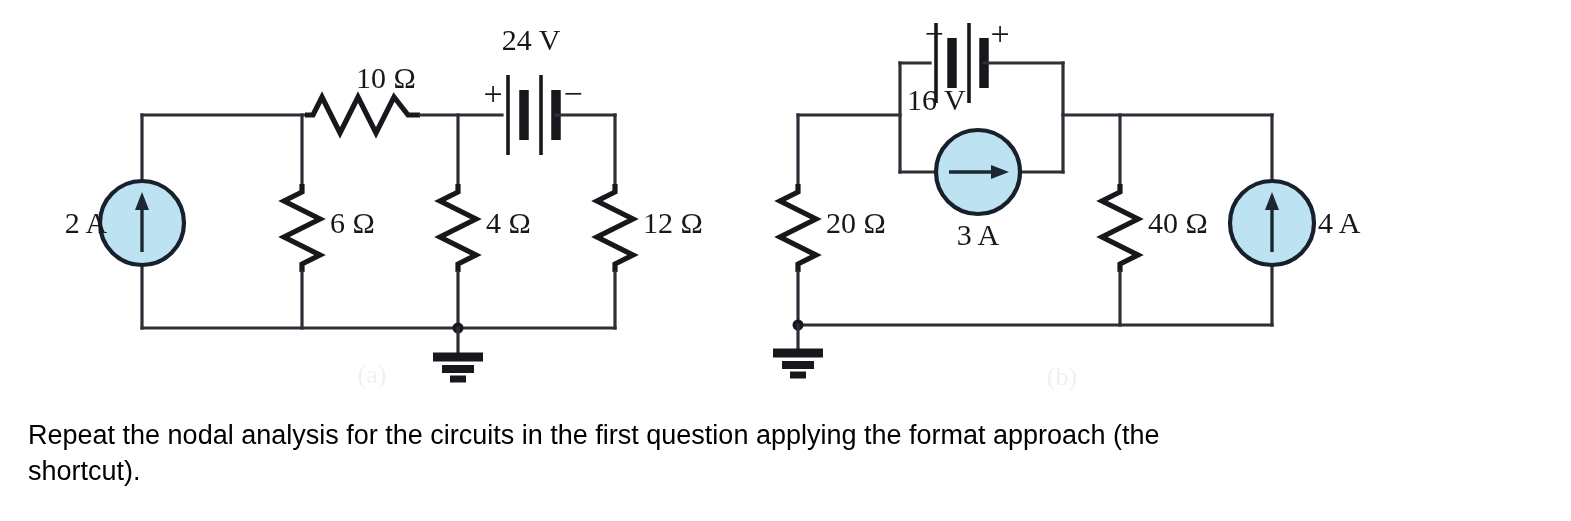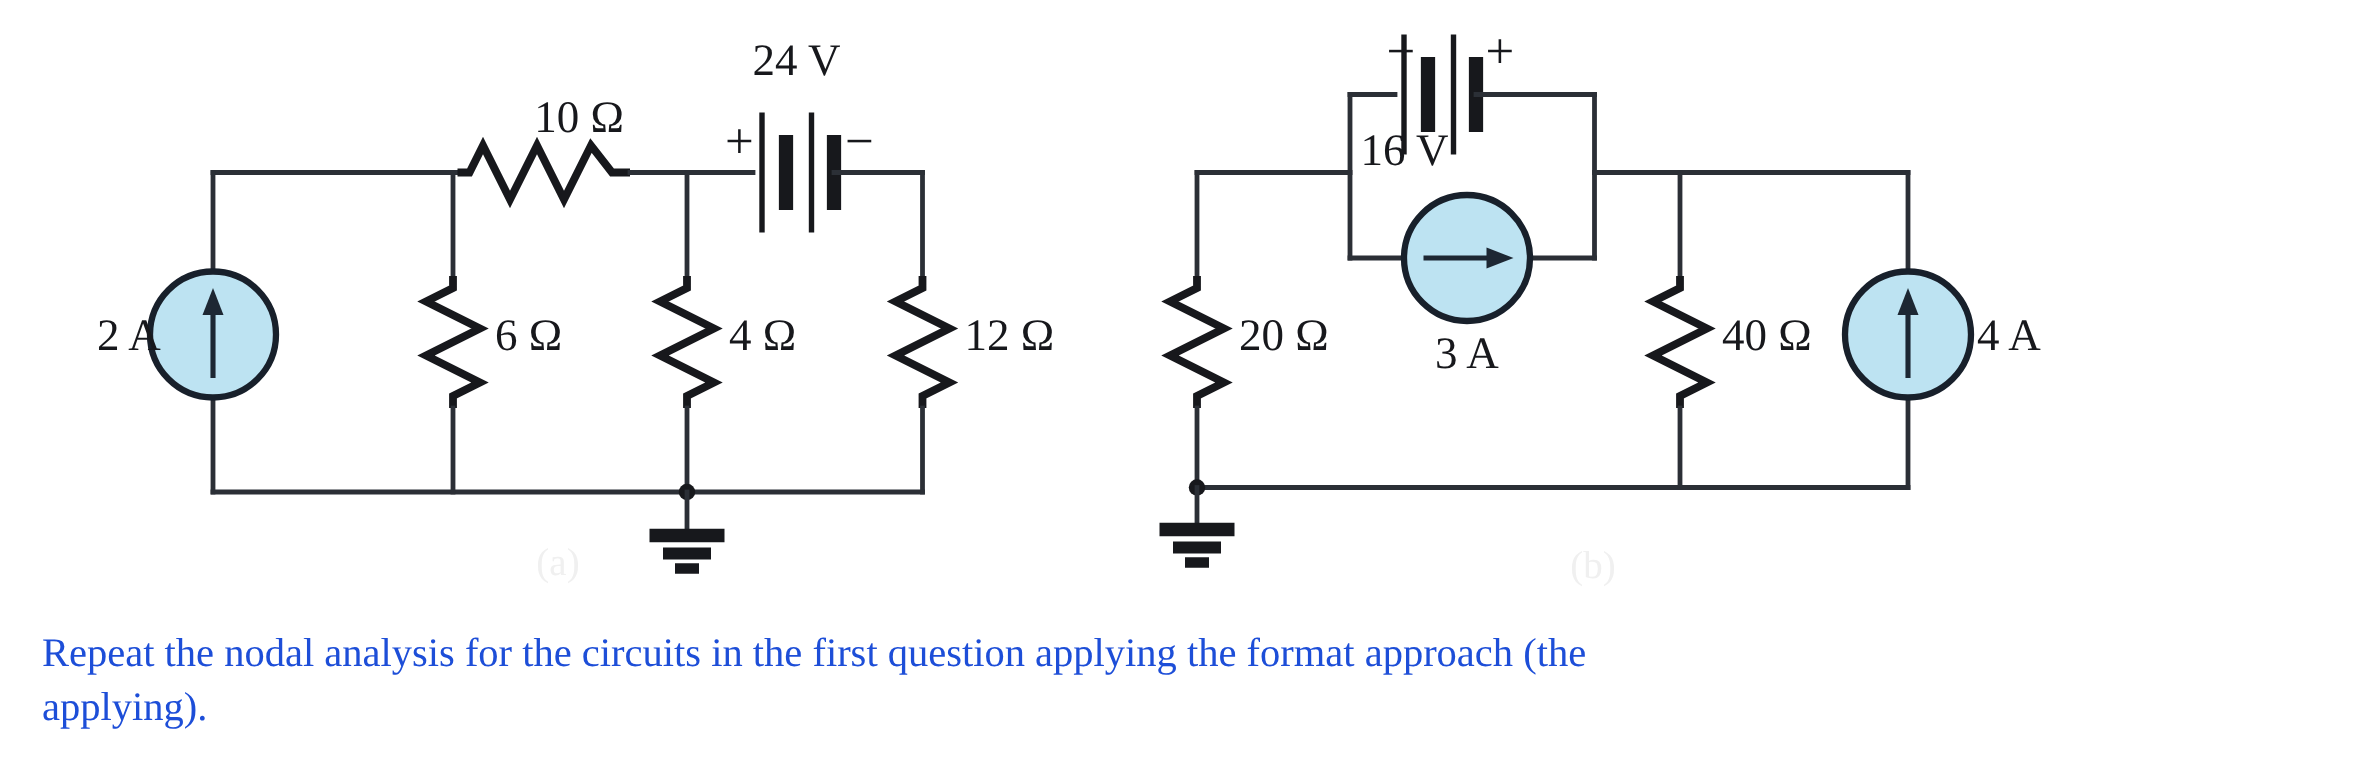--- a/index.html
+++ b/index.html
@@ -8,22 +8,22 @@
     width:1571px;height:521px;
     font-family:"Liberation Serif","DejaVu Serif",serif;
     color:#1b1b1b;
     overflow:hidden;
     position:relative;
   }
   #page{position:relative;width:1571px;height:521px;}
   #circuit-figure{position:absolute;left:0;top:0;width:1571px;height:400px;}
   #prompt-block{
     position:absolute;left:28px;top:418px;width:1420px;
-    font-size:27px;line-height:1.32;color:#1d4ed8;
-    font-family:Liberation Serif, serif;
+    font-size:27px;line-height:1.32;color:#000000;
+    font-family:Liberation Sans, sans-serif;
   }
   #prompt-block .ln{display:block;white-space:pre;}
   svg{display:block;}
   .wire{stroke:#2b2f36;stroke-width:3.2;fill:none;stroke-linecap:square;}
   .res{stroke:#17181c;stroke-width:5.2;fill:none;stroke-linejoin:miter;stroke-linecap:butt;}
   .srcCircle{fill:#bde3f2;stroke:#18202b;stroke-width:4.2;}
   .srcArrow{stroke:#1d2733;stroke-width:3.4;fill:none;}
   .srcArrowHead{fill:#1d2733;}
   .batLong{stroke:#17181c;stroke-width:3.6;}
   .batShort{stroke:#17181c;stroke-width:9.5;}
@@ -162,16 +162,16 @@
         <text class="lbl" x="1148" y="233" text-anchor="start">40 Ω</text>
         <text class="lbl" x="1318" y="233" text-anchor="start">4 A</text>
         <text class="subcap" x="1062" y="385" text-anchor="middle">(b)</text>
       </g>
 
     </svg>
   </div>
 
   <div id="prompt-block">
     <span class="ln">Repeat the nodal analysis for the circuits in the first question applying the format approach (the</span>
-    <span class="ln">applying).</span>
+    <span class="ln">shortcut).</span>
   </div>
 
 </div>
 
 </body></html>

